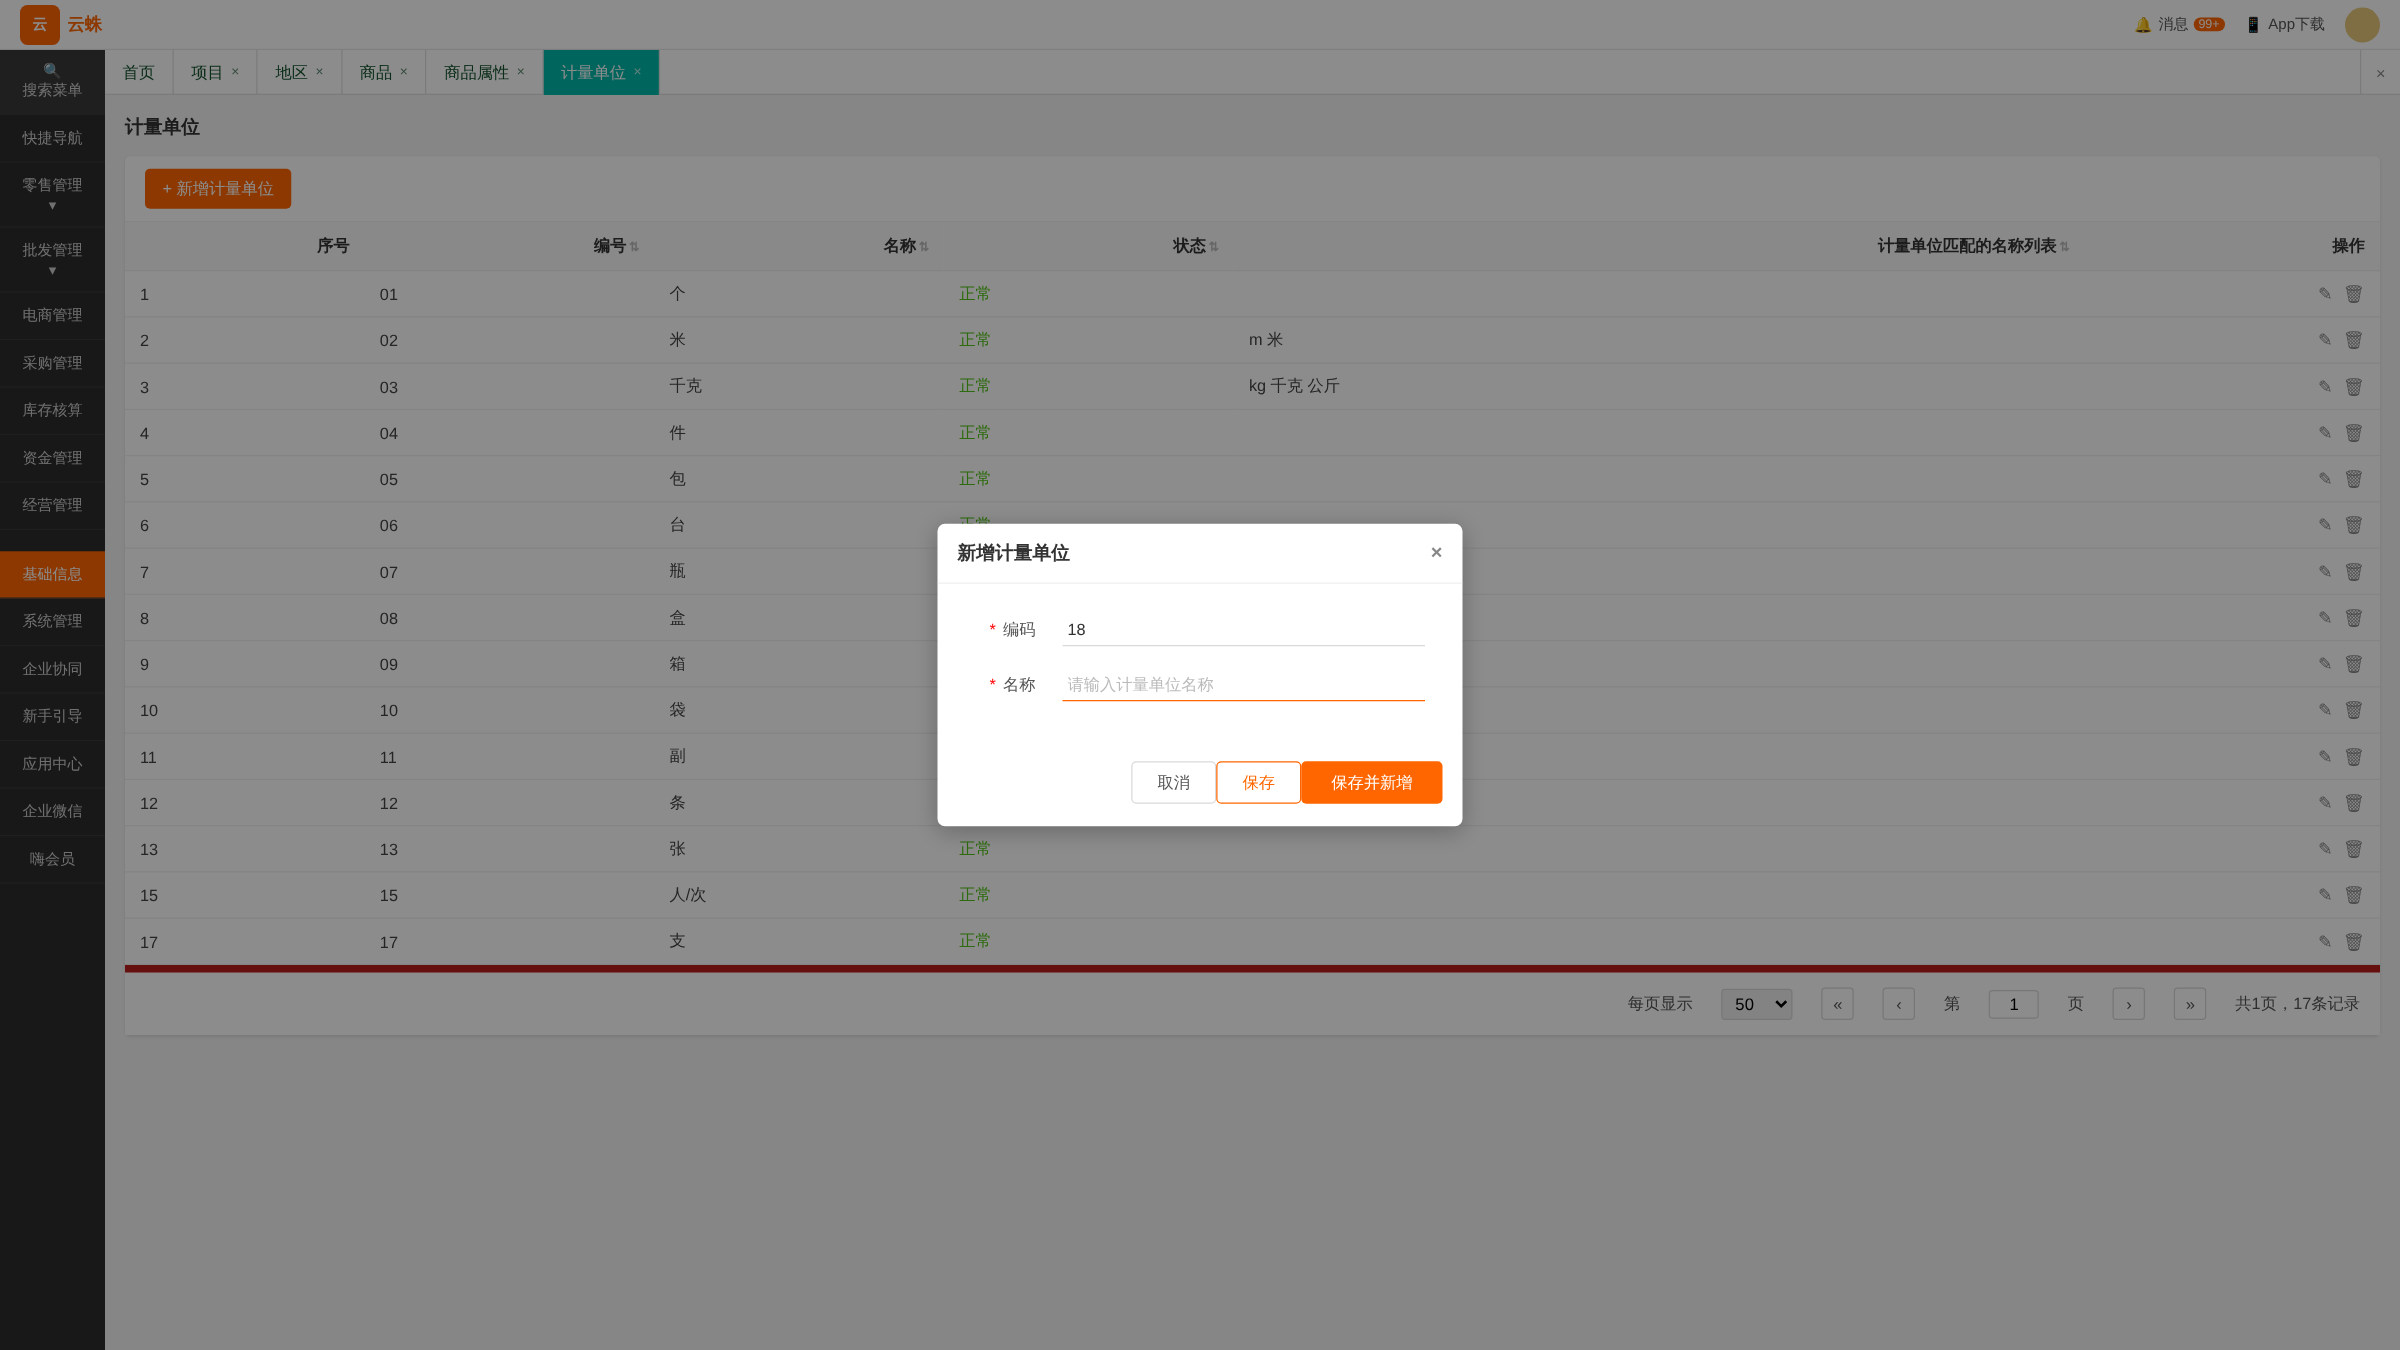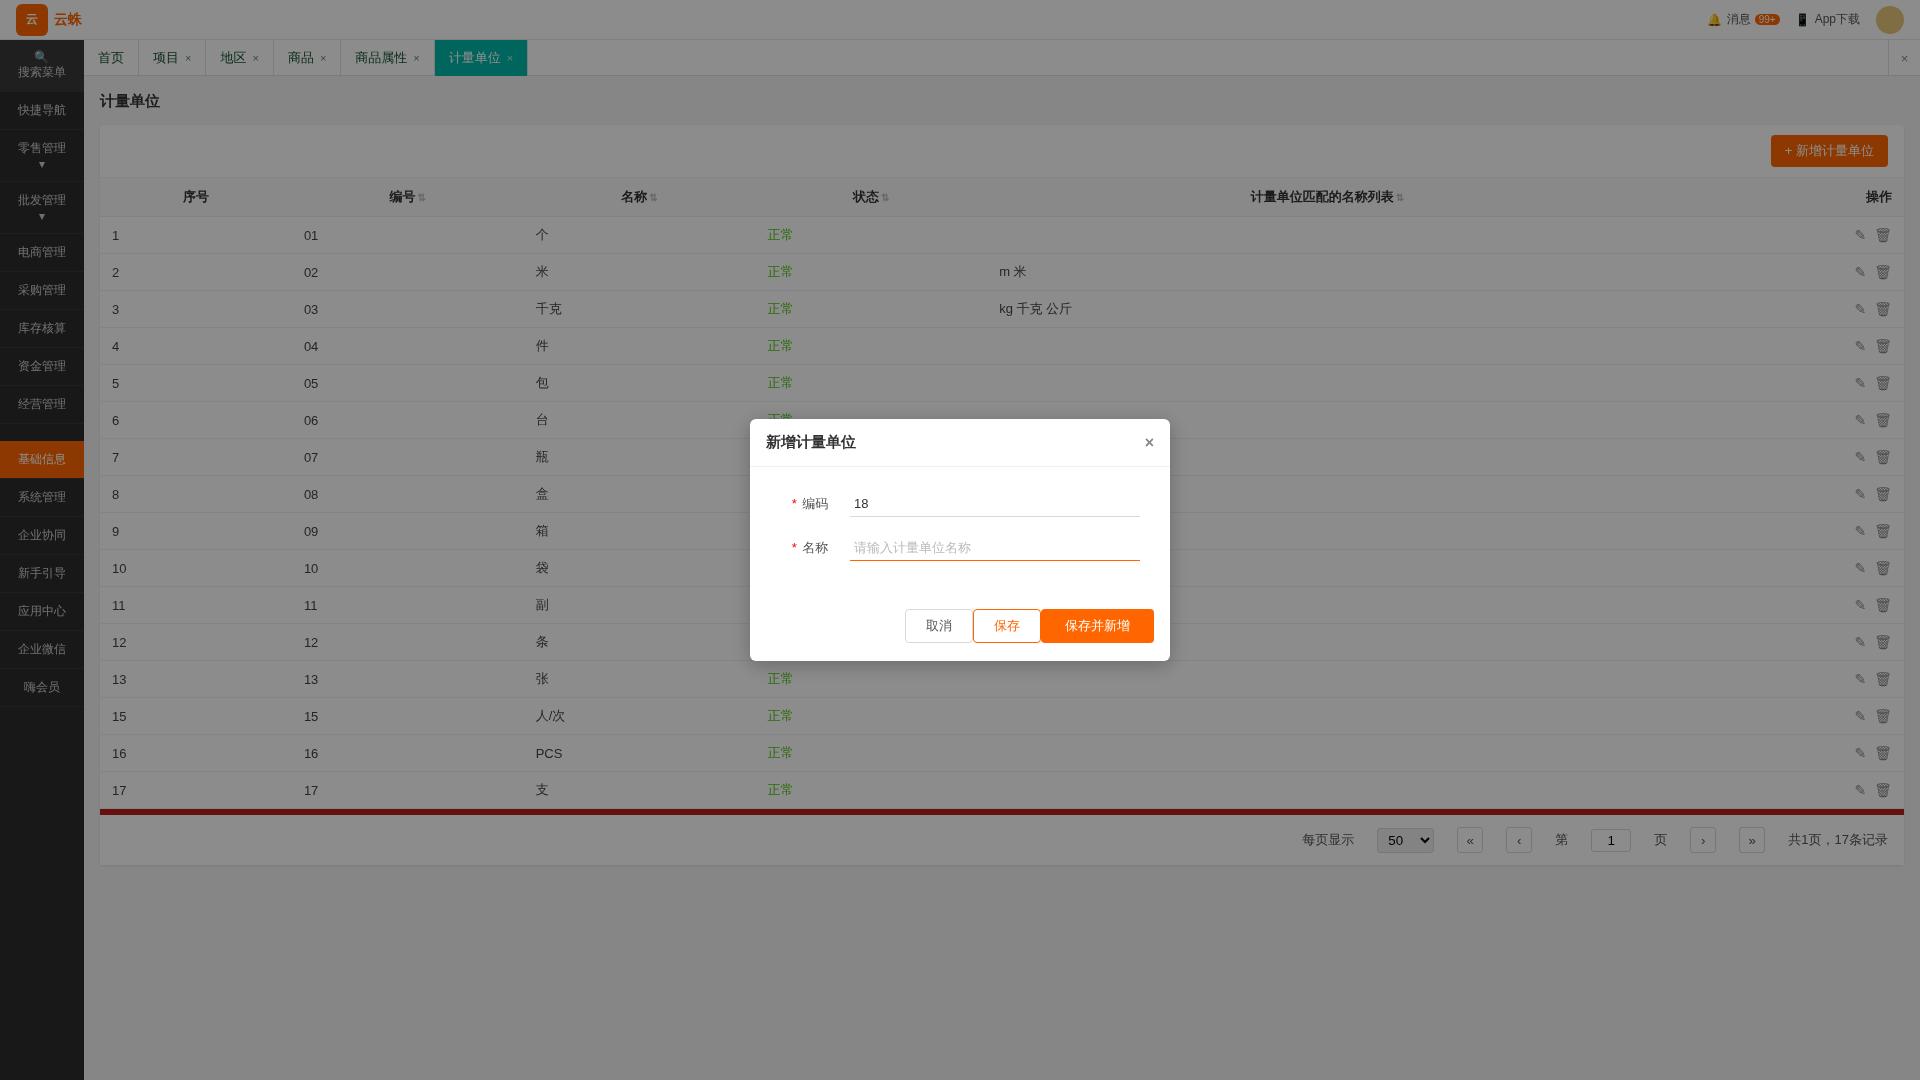--- a/index.html
+++ b/index.html
@@ -77,25 +77,25 @@
     .tab.active { background: #00b8a9; color: #fff; }
     .tab .close-x { font-size: 11px; cursor: pointer; opacity: 0.7; }
     .tab-close-all { position: absolute; right: 0; top: 0; height: 36px; width: 32px; display: flex; align-items: center; justify-content: center; cursor: pointer; color: #888; border-left: 1px solid #e0e0e0; }
 
     
     .page-content { flex: 1; padding: 16px; background: #f5f5f5; overflow-y: auto; position: relative; }
     .page-title { font-size: 15px; font-weight: bold; color: #333; margin-bottom: 14px; }
 
     
     .table-container { background: #fff; border-radius: 4px; box-shadow: 0 1px 3px rgba(0,0,0,0.1); }
-    .table-header-row { display: flex; justify-content: flex-end; padding: 10px 16px; border-bottom: 1px solid #eee; }
+    .table-header-row { display: flex; justify-content: flex-start; padding: 10px 16px; border-bottom: 1px solid #eee; }
     .add-btn { background: #f60; color: #fff; border: none; padding: 7px 14px; border-radius: 4px; cursor: pointer; font-size: 13px; }
 
     table { width: 100%; border-collapse: collapse; }
-    thead th { background: #fafafa; padding: 10px 12px; text-align: center; font-weight: 600; color: #333; border-bottom: 1px solid #eee; font-size: 13px; white-space: nowrap; }
+    thead th { background: #fafafa; padding: 10px 12px; text-align: right; font-weight: 600; color: #333; border-bottom: 1px solid #eee; font-size: 13px; white-space: nowrap; }
     thead th .sort-icon { color: #bbb; font-size: 10px; margin-left: 2px; }
     tbody tr { border-bottom: 1px solid #f0f0f0; }
     tbody td { padding: 9px 12px; color: #444; font-size: 13px; }
     .status-normal { color: #52c41a; }
     .action-icons { display: flex; gap: 8px; }
     .action-icon { color: #888; cursor: pointer; font-size: 14px; }
 
     
     .pagination-bar {
       display: flex; align-items: center; justify-content: flex-end;
@@ -463,33 +463,20 @@
       <td><span class="status-normal">正常</span></td>
       <td></td>
       <td style="text-align:right;">
         <div class="action-icons" style="justify-content:flex-end;">
           <span class="action-icon">✎</span>
           <span class="action-icon">🗑</span>
         </div>
       </td>
     </tr>
               <tr>
-      <td>16</td>
-      <td>16</td>
-      <td>PCS</td>
-      <td><span class="status-normal">正常</span></td>
-      <td></td>
-      <td style="text-align:right;">
-        <div class="action-icons" style="justify-content:flex-end;">
-          <span class="action-icon">✎</span>
-          <span class="action-icon">🗑</span>
-        </div>
-      </td>
-    </tr>
-              <tr>
       <td>17</td>
       <td>17</td>
       <td>支</td>
       <td><span class="status-normal">正常</span></td>
       <td></td>
       <td style="text-align:right;">
         <div class="action-icons" style="justify-content:flex-end;">
           <span class="action-icon">✎</span>
           <span class="action-icon">🗑</span>
         </div>

